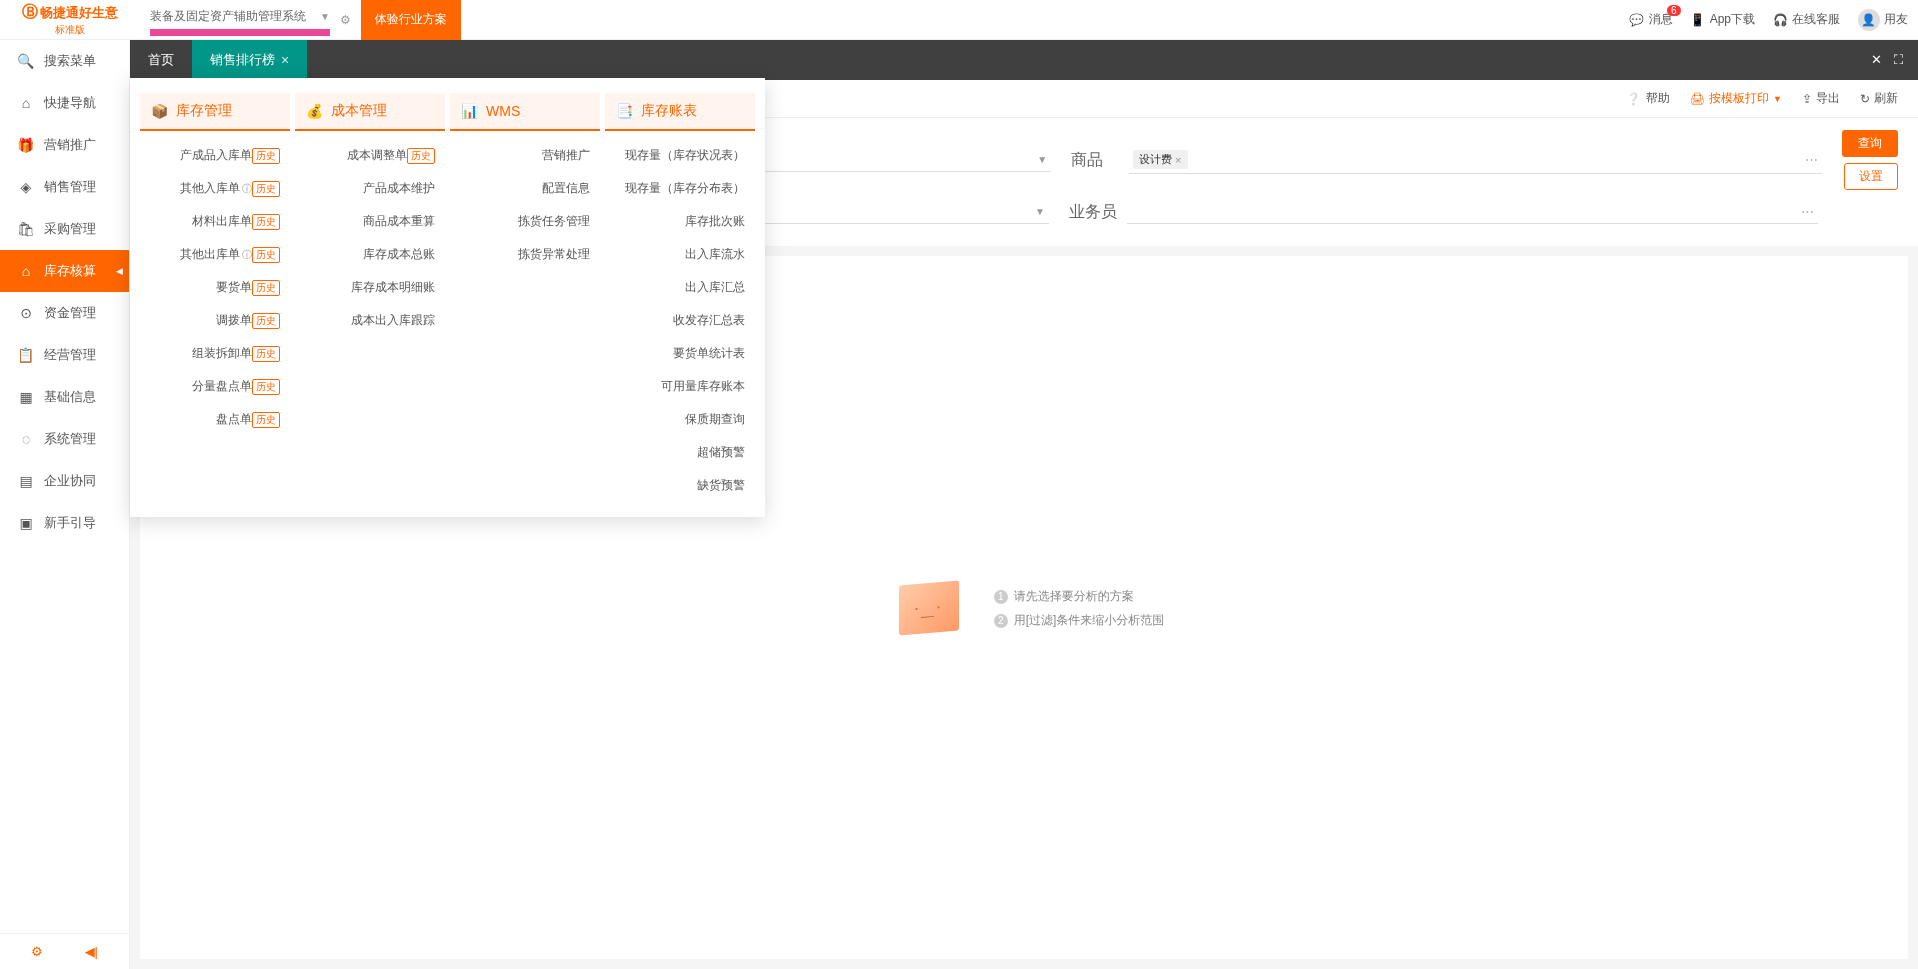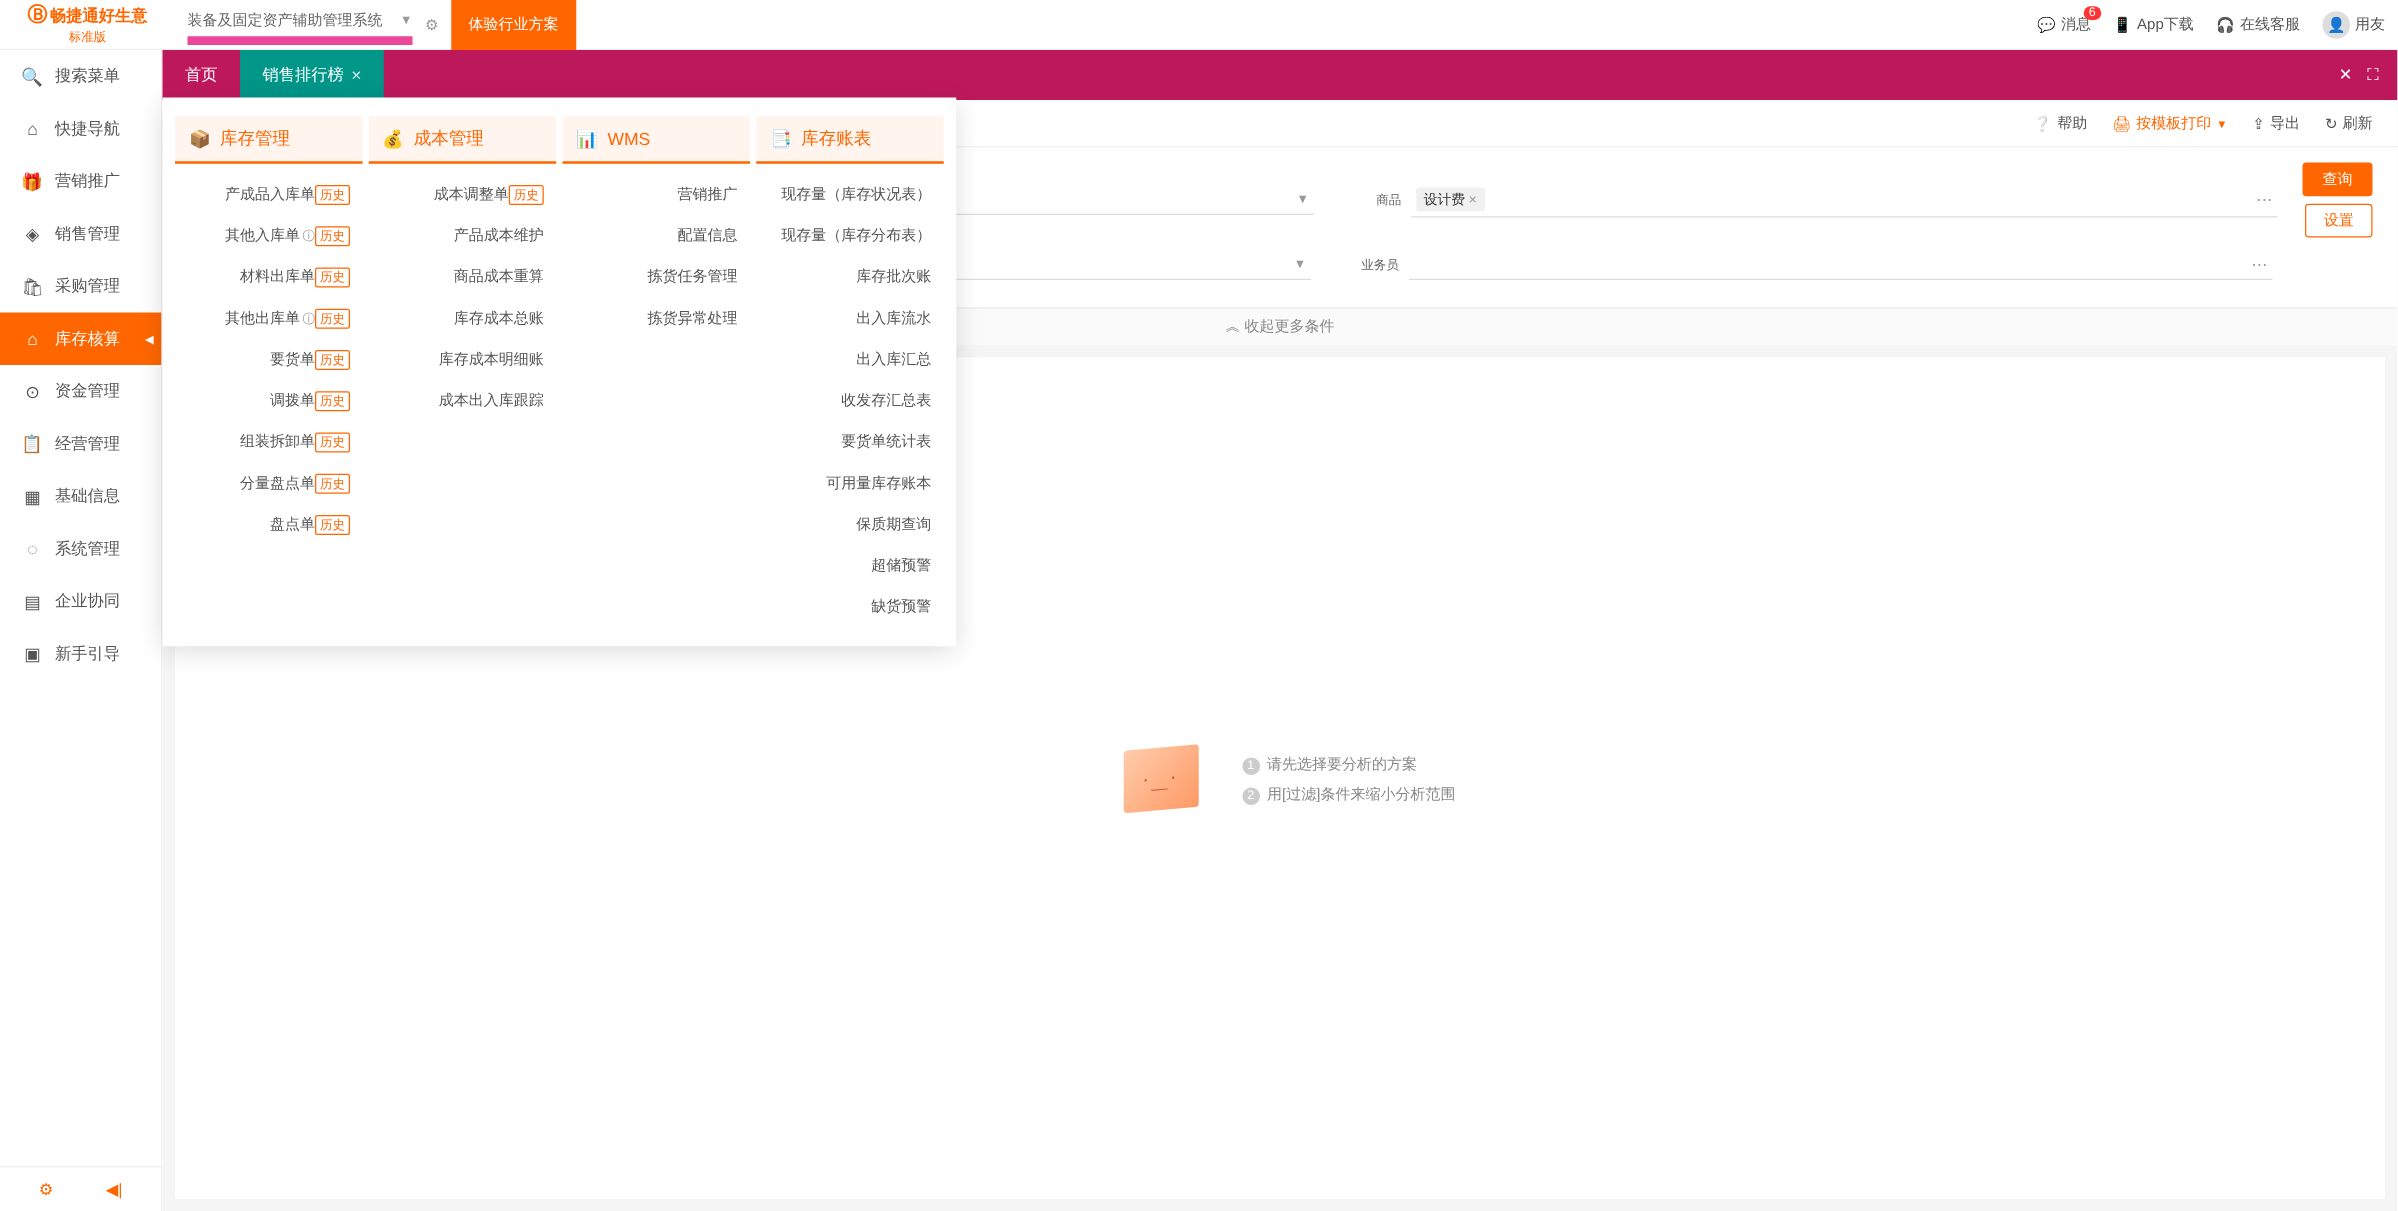--- a/index.html
+++ b/index.html
@@ -26,35 +26,35 @@
     
     .sidebar { width: 130px; background: #fff; border-right: 1px solid #eee; display: flex; flex-direction: column; }
     .sidebar-item { display: flex; align-items: center; gap: 10px; padding: 12px 18px; cursor: pointer; color: #555; font-size: 13px; }
     .sidebar-item.active { background: #ff6600; color: #fff; position: relative; }
     .sidebar-item.active::after { content: "◀"; position: absolute; right: 6px; font-size: 9px; }
     .sidebar-icon { width: 16px; height: 16px; display: inline-flex; align-items: center; justify-content: center; font-size: 14px; }
     .sidebar-bottom { margin-top: auto; display: flex; justify-content: space-around; padding: 10px; border-top: 1px solid #f0f0f0; color: #ff6600; }
     
     
     .main { flex: 1; display: flex; flex-direction: column; background: #f5f5f5; position: relative; }
-    .tabs-bar { height: 40px; background: #be185d; display: flex; align-items: center; }
+    .tabs-bar { height: 40px; background: #404040; display: flex; align-items: center; }
     .tab { padding: 0 18px; height: 100%; display: flex; align-items: center; gap: 6px; color: #fff; cursor: pointer; font-size: 13px; }
     .tab.active { background: #009688; }
     .tab-close { font-size: 14px; opacity: 0.8; }
     .tabs-right { margin-left: auto; display: flex; gap: 12px; padding-right: 15px; color: #fff; }
     .tabs-right span { cursor: pointer; }
     
     .toolbar { background: #fff; padding: 10px 20px; display: flex; justify-content: flex-end; gap: 20px; border-bottom: 1px solid #eee; font-size: 12px; color: #555; }
     .tool-link { display: flex; align-items: center; gap: 4px; cursor: pointer; }
     .tool-link.orange { color: #ff6600; }
     
     .filter-area { background: #fff; padding: 12px 20px; }
     .filter-row { display: flex; gap: 20px; margin-bottom: 10px; align-items: center; }
     .filter-group { display: flex; align-items: center; gap: 8px; flex: 1; }
-    .filter-label { width: 50px; text-align: right; font-size: 10px; color: #666; }
+    .filter-label { width: 50px; font-size: 16px; color: #666; }
     .filter-input { flex: 1; border-bottom: 1px solid #ddd; padding: 4px; display: flex; align-items: center; min-height: 24px; position: relative; }
     .tag { background: #f0f0f0; padding: 2px 6px; border-radius: 2px; font-size: 11px; display: inline-flex; align-items: center; gap: 3px; }
     .tag-x { color: #999; cursor: pointer; }
     .dots { margin-left: auto; color: #999; cursor: pointer; }
     .caret { margin-left: auto; color: #999; font-size: 10px; }
     .btn-query { background: #ff6600; color: #fff; border: none; padding: 5px 16px; border-radius: 3px; cursor: pointer; font-size: 12px; }
     .btn-set { background: #fff; color: #ff6600; border: 1px solid #ff6600; padding: 4px 14px; border-radius: 3px; cursor: pointer; font-size: 12px; }
     .action-col { display: flex; flex-direction: column; gap: 6px; align-items: flex-end; }
     
     .collapse-bar { text-align: center; padding: 6px; font-size: 12px; color: #888; background: #fafafa; cursor: pointer; border-top: 1px solid #eee; }
@@ -372,24 +372,20 @@
         </div>
         <div class="filter-group">
           <span class="filter-label">业务员</span>
           <div class="filter-input">
               <span class="dots">⋯</span>
             </div>
         </div>
         <div style="width:60px;"></div>
       </div>
     </div>
-    <div class="collapse-bar">
-      <span>︽</span>
-      <span>收起更多条件</span>
-    </div>
 
     <div class="content-body">
       <div class="empty-state">
         <div class="empty-img">
             <div class="box3d"></div>
           </div>
         <div class="empty-steps">
           <div><span class="step-num">1</span><span>请先选择要分析的方案</span></div>
           <div><span class="step-num">2</span><span>用[过滤]条件来缩小分析范围</span></div>
         </div>

